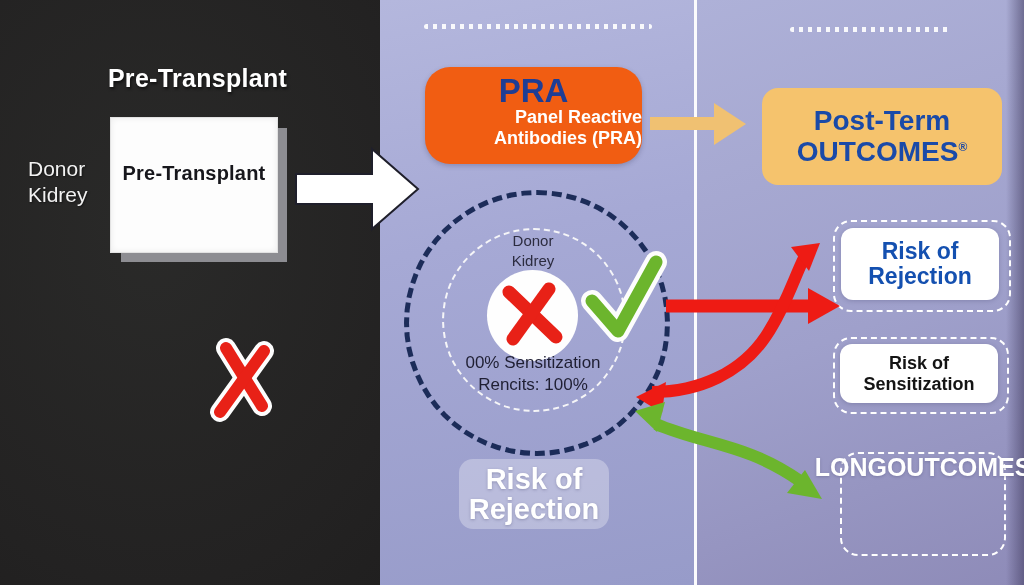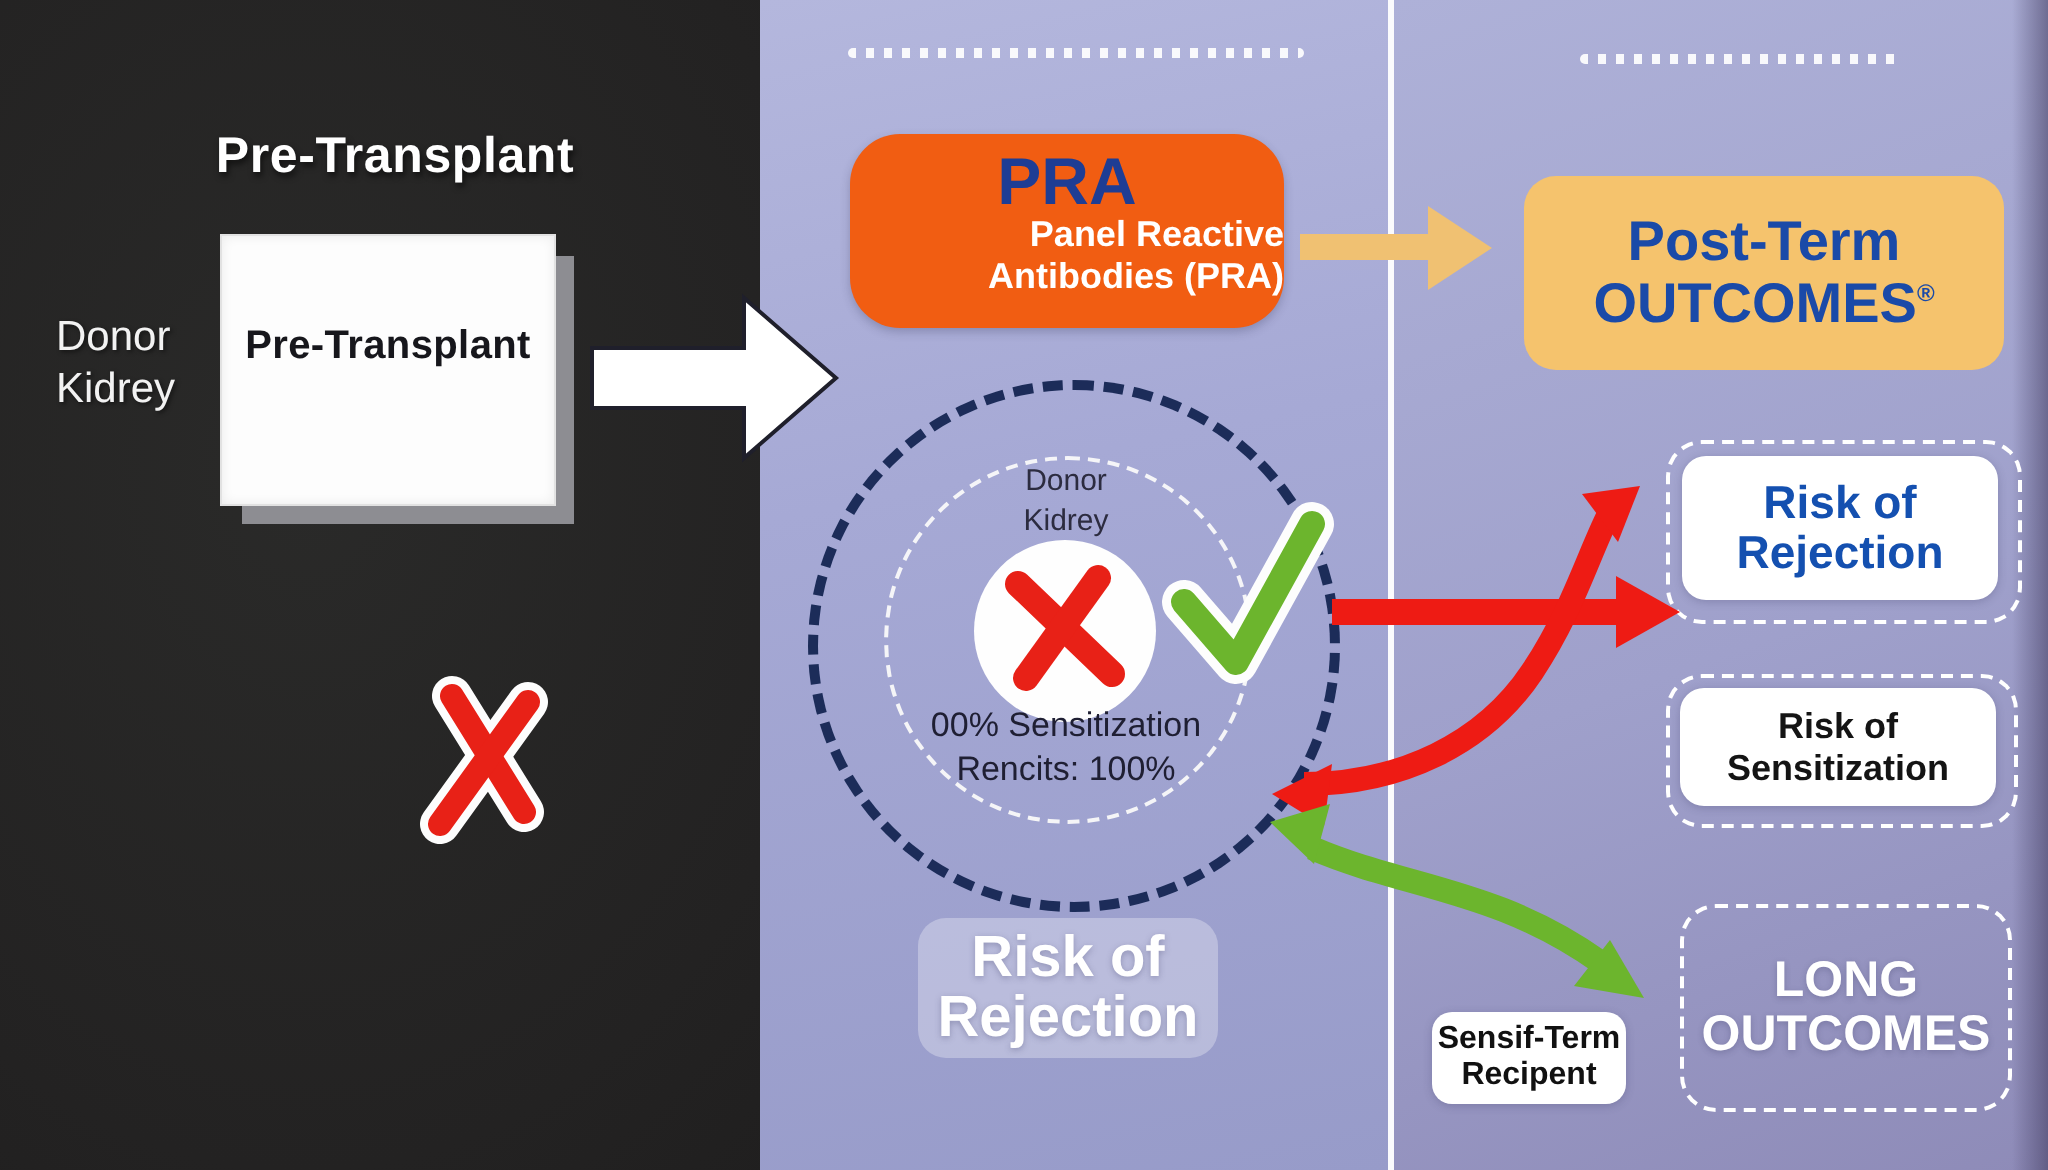--- a/index.html
+++ b/index.html
@@ -72,21 +72,21 @@
 
   
   .dashed-wrap{position:absolute;border:2px dashed #fff;border-radius:18px;}
   .white-card{position:absolute;background:#fff;border-radius:12px;display:flex;flex-direction:column;
     justify-content:center;text-align:center;box-shadow:0 1px 4px rgba(50,50,90,.25);}
   #rejection-wrap{left:833px;top:220px;width:174px;height:88px;}
   #rejection-card{left:841px;top:228px;width:158px;height:72px;color:#1450b0;font-weight:bold;font-size:23px;line-height:1.1;}
   #sensitization-wrap{left:833px;top:337px;width:172px;height:73px;}
   #sensitization-card{left:840px;top:344px;width:158px;height:59px;color:#141414;font-weight:bold;font-size:18px;line-height:1.15;}
   #longterm-box{position:absolute;left:840px;top:452px;width:162px;height:100px;border:2px dashed #fff;
-    border-radius:18px;display:flex;flex-direction:column;justify-content:center;text-align:center;
+    border-radius:18px;display:flex;flex-direction:row;justify-content:center;text-align:center;
     color:#fff;font-weight:bold;font-size:25px;line-height:1.1;text-shadow:0 1px 3px rgba(60,60,100,.3);}
   #recipient-tag{left:716px;top:506px;width:97px;height:46px;border-radius:10px;
     color:#111;font-weight:bold;font-size:16px;line-height:1.15;}
 
   
   #overlay{position:absolute;left:0;top:0;width:1024px;height:585px;pointer-events:none;}
 </style>
 </head>
 <body>
 
@@ -154,24 +154,20 @@
   <div id="sensitization-card" class="white-card">
     <div>Risk of</div>
     <div>Sensitization</div>
   </div>
 
   <div id="longterm-box">
     <div>LONG</div>
     <div>OUTCOMES</div>
   </div>
 
-  <div id="recipient-tag" class="white-card">
-    <div>Sensif-Term</div>
-    <div>Recipent</div>
-  </div>
 
   <svg id="overlay" viewBox="0 0 1024 585" xmlns="http://www.w3.org/2000/svg">
 
     <polygon points="296,174 372,174 372,149 418,189 372,229 372,204 296,204" fill="#ffffff" stroke="#1f1f2b" stroke-width="2"></polygon>
 
     <g stroke-linecap="round" fill="none">
       <path d="M226,348 L262,406" stroke="#fdfdfd" stroke-width="20"></path>
       <path d="M264,351 L220,412" stroke="#fdfdfd" stroke-width="20"></path>
       <path d="M226,348 L262,406" stroke="#e82117" stroke-width="12"></path>
       <path d="M264,351 L220,412" stroke="#e82117" stroke-width="12"></path>

